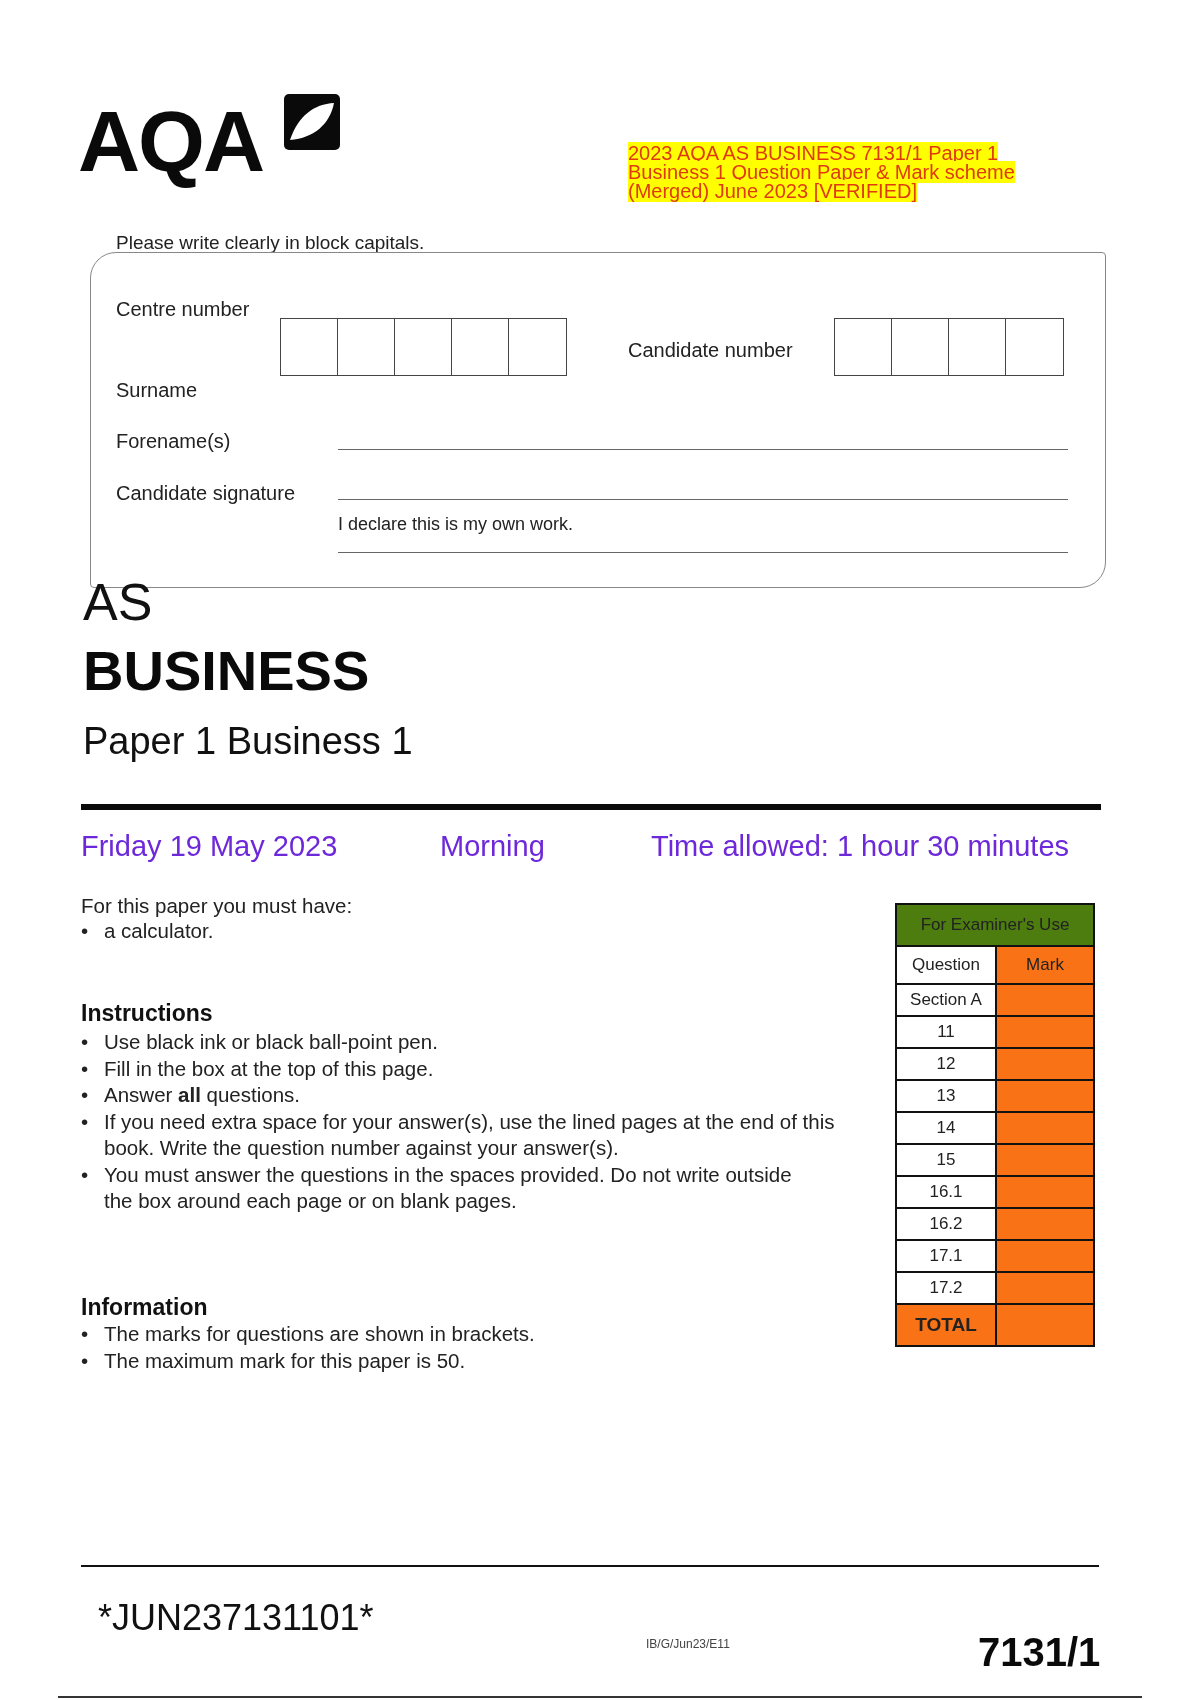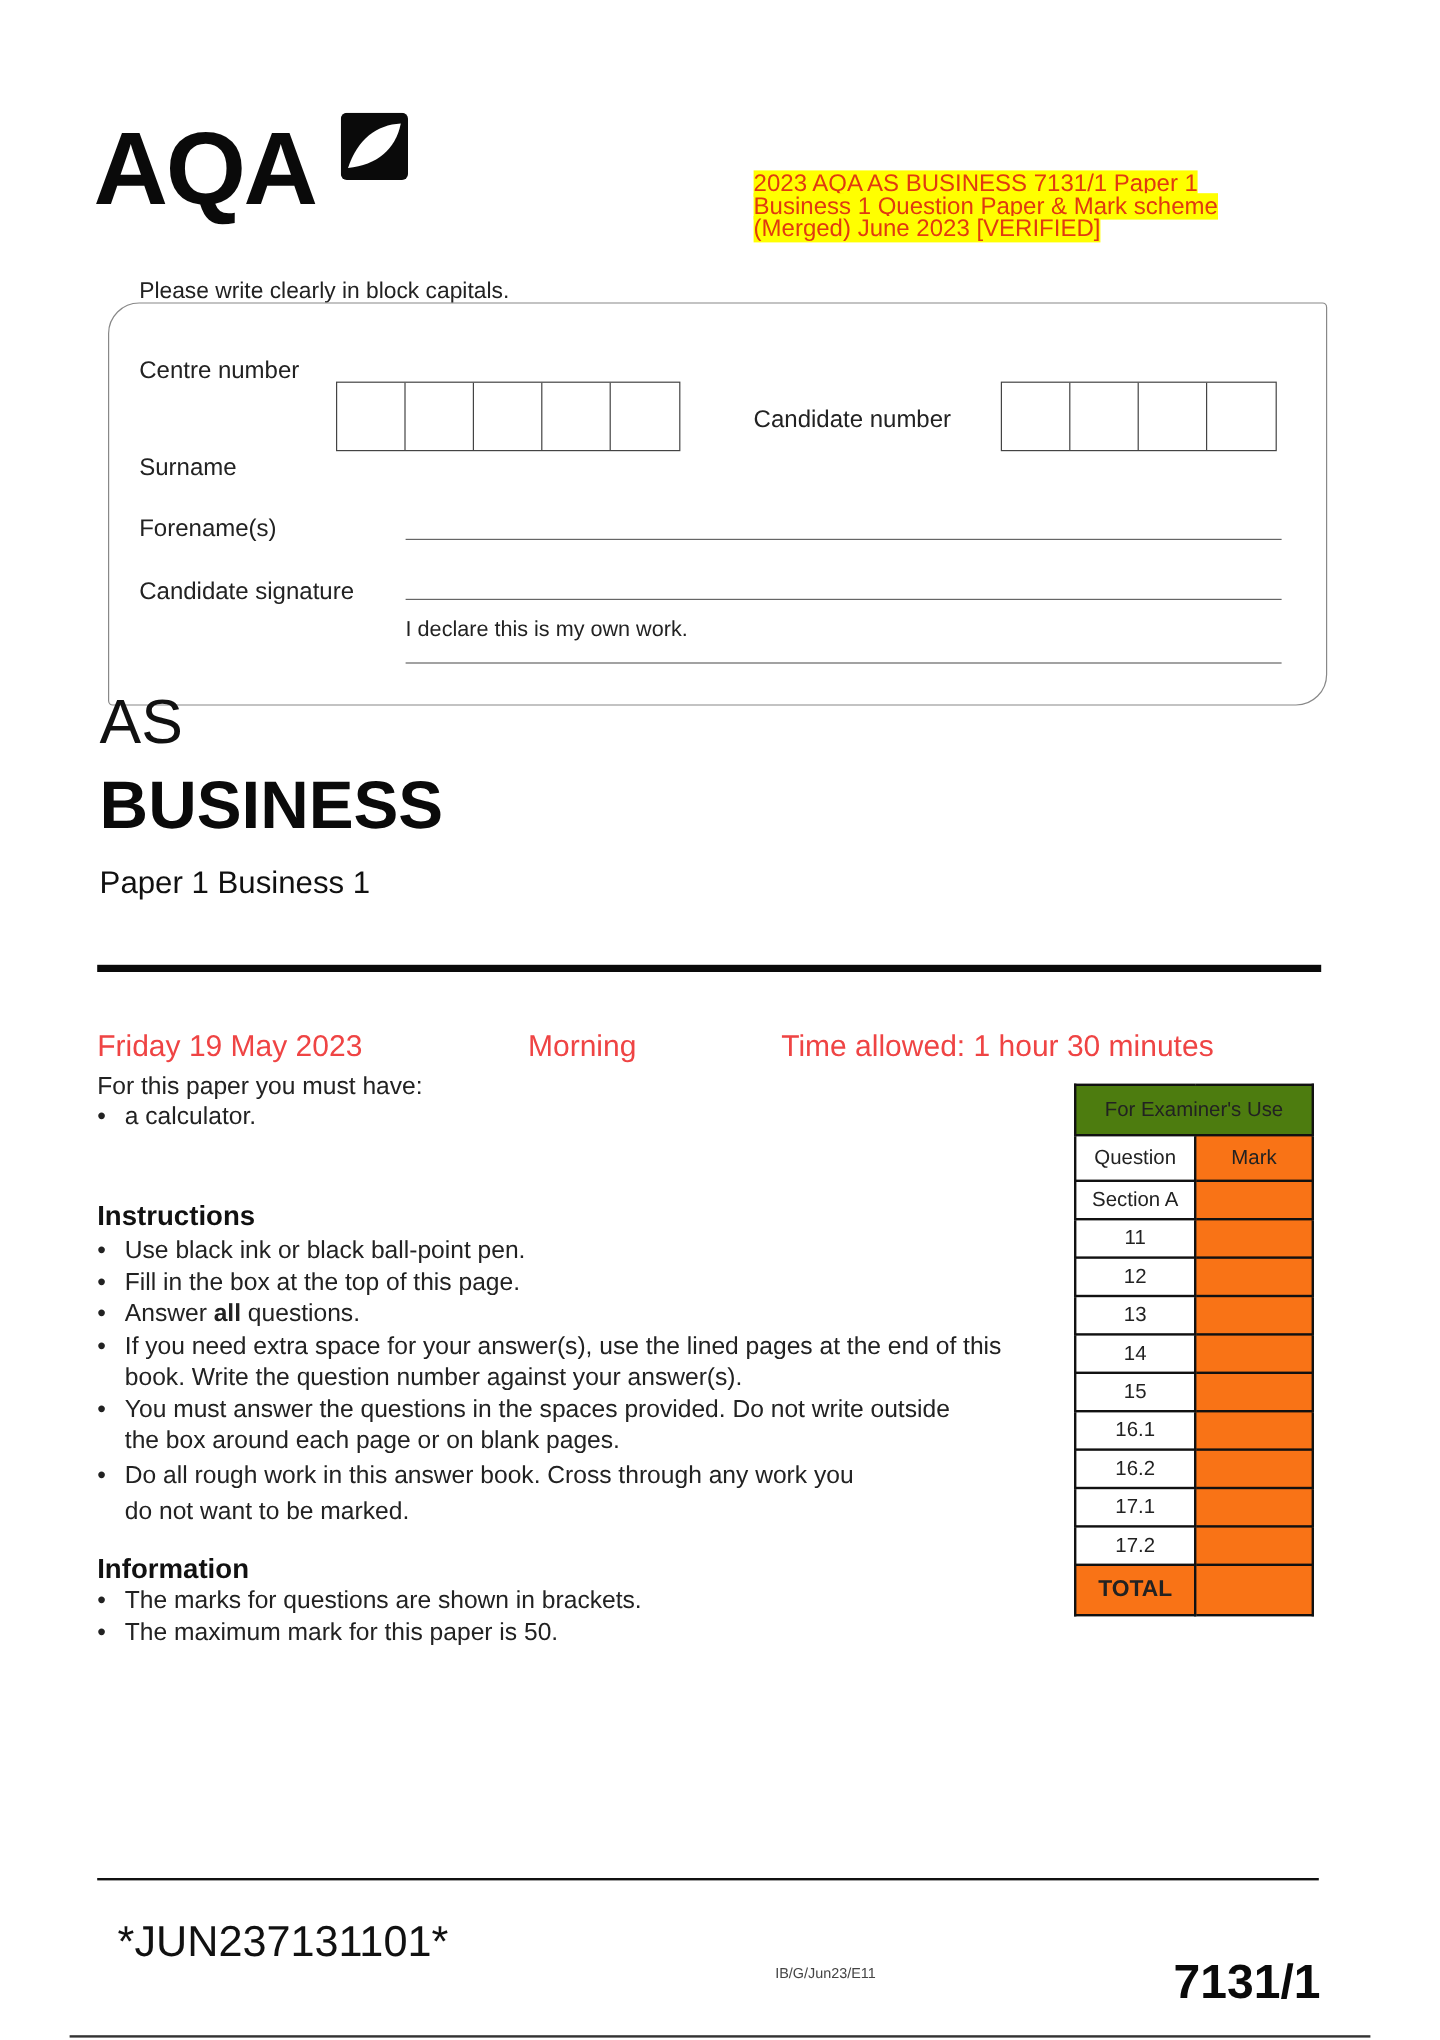--- a/index.html
+++ b/index.html
@@ -16,23 +16,23 @@
   .intro { left:116px; top:232px; font-size:19px; color:#222; }
   .form-box { left:90px; top:252px; width:1014px; height:334px; border:1.5px solid #888; border-radius:26px 4px 26px 4px; }
   .label { font-size:20px; color:#222; }
   .boxes { display:flex; border:1.5px solid #444; }
   .boxes div { width:57px; height:56px; border-right:1.5px solid #444; box-sizing:border-box; }
   .boxes div:last-child { border-right:none; }
   .line { border-top:1.5px solid #666; }
   
   .as { left:83px; top:572px; font-size:52px; color:#111; }
   .business { left:83px; top:638px; font-size:56px; font-weight:bold; color:#0a0a0a; }
-  .paper { left:83px; top:720px; font-size:26px; color:#111; }
+  .paper { left:83px; top:720px; font-size:38px; color:#111; }
   .rule-thick { left:81px; top:804px; width:1020px; height:6px; background:#0a0a0a; }
-  .datebar { top:830px; font-size:25px; color:#ef4444;margin-top:28px; }
+  .datebar { top:830px; font-size:29px; color:#6d28d9; }
   
   .h3 { font-size:23px; font-weight:bold; color:#111; }
   .txt { font-size:20.5px; color:#222; line-height:27px; }
   ul.b { list-style:none; margin:0; padding:0; }
   ul.b li { position:relative; padding-left:23px; font-size:20.5px; color:#222; line-height:26.5px; }
   ul.b li::before { content:"•"; position:absolute; left:0; top:0; }
   
   table.ex { border-collapse:collapse; left:895px; top:903px; width:200px; font-size:17px; color:#222; }
   table.ex td { border:2px solid #111; text-align:center; height:30px; padding:0; }
   table.ex td.g { background:#f97316; }
@@ -105,21 +105,20 @@
 </div>
 
 <div class="abs" style="left:81px;top:1000px;width:790px;">
   <div class="h3" style="margin-bottom:2px;">Instructions</div>
   <ul class="b">
     <li>Use black ink or black ball-point pen.</li>
     <li>Fill in the box at the top of this page.</li>
     <li><span>Answer </span><b>all</b><span> questions.</span></li>
     <li>If you need extra space for your answer(s), use the lined pages at the end of this book. Write the question number against your answer(s).</li>
     <li style="width:700px;">You must answer the questions in the spaces provided. Do not write outside the box around each page or on blank pages.</li>
-    <li style="width:630px;line-height:30px;">Do all rough work in this answer book. Cross through any work you do not want to be marked.</li>
   </ul>
 </div>
 
 <div class="abs" style="left:81px;top:1294px;width:780px;">
   <div class="h3">Information</div>
   <ul class="b">
     <li>The marks for questions are shown in brackets.</li>
     <li>The maximum mark for this paper is 50.</li>
   </ul>
 </div>

